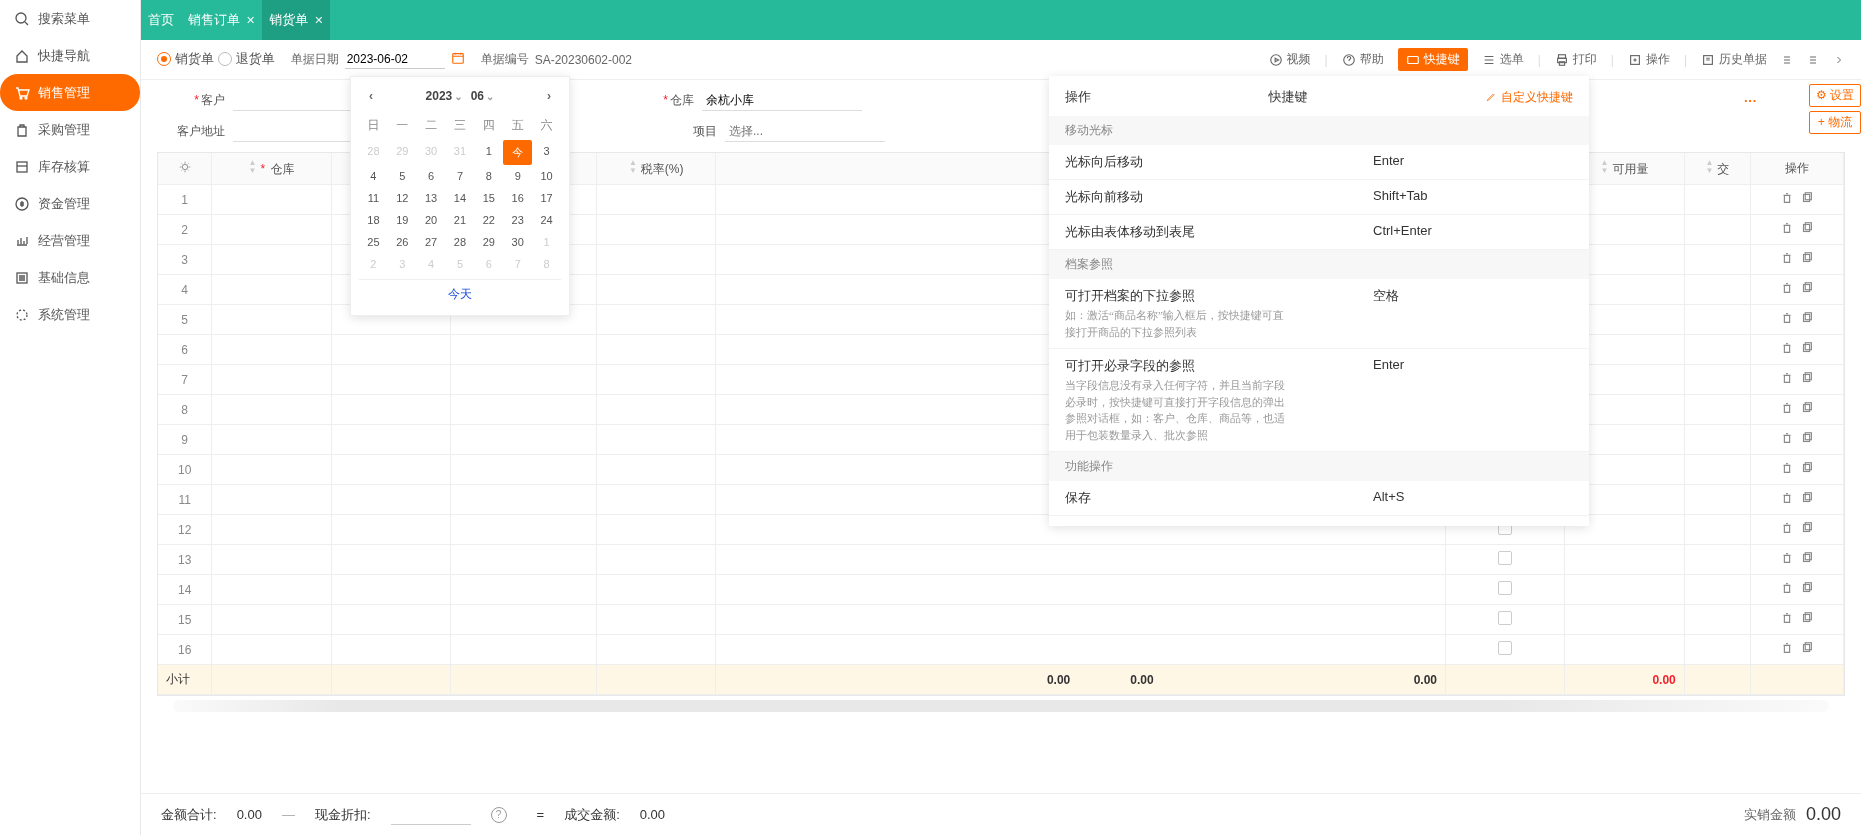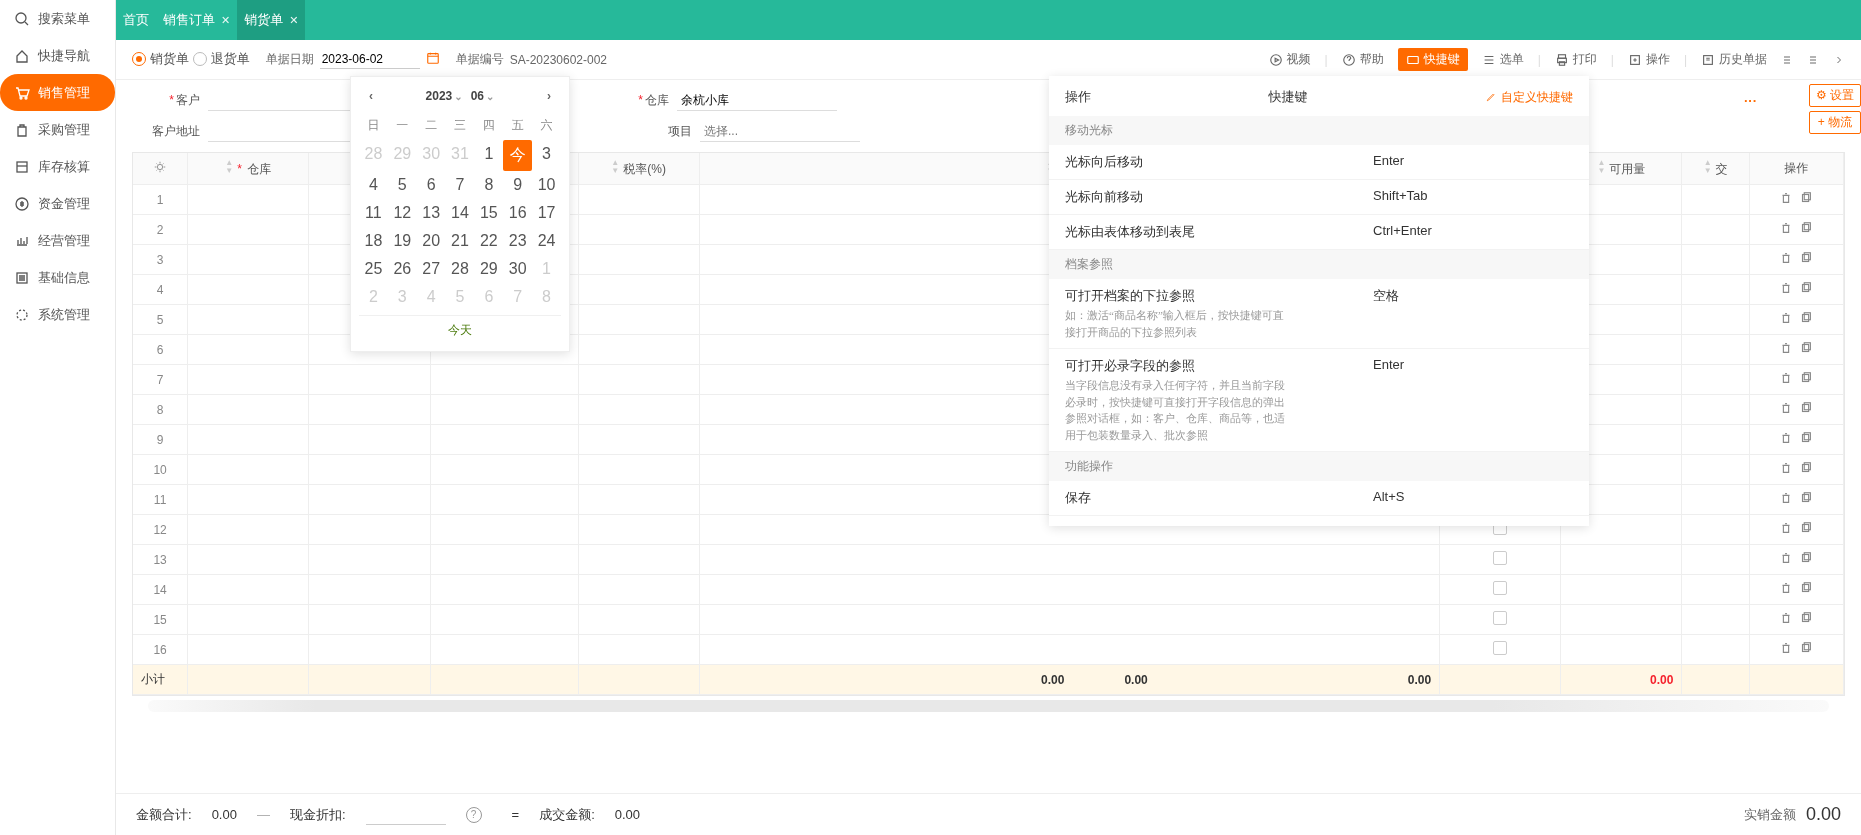--- a/index.html
+++ b/index.html
@@ -1,20 +1,20 @@
 <!DOCTYPE html>
 <html><head>
 <meta charset="utf-8">
 <style>
 * { margin:0; padding:0; box-sizing:border-box; font-family:"Microsoft YaHei","PingFang SC",sans-serif; }
 body { background:#f0f2f5; font-size:13px; color:#333; overflow:hidden; }
 .app { display:flex; height:835px; width:1861px; }
 
 
-.sidebar { width:116px; background:#fff; border-right:1px solid #e8e8e8; }
+.sidebar { width:141px; background:#fff; border-right:1px solid #e8e8e8; }
 .side-item { height:37px; display:flex; align-items:center; padding:0 14px; color:#555; cursor:pointer; gap:8px; }
 .side-item.active { background:#ff6a00; color:#fff;border-radius:18px; }
 .side-item .ico { width:16px; height:16px; display:inline-flex; align-items:center; justify-content:center; }
 .side-item svg { fill:none; stroke:currentColor; stroke-width:1.3; }
 
 
 .main { flex:1; display:flex; flex-direction:column; background:#fff; min-width:0; }
 .tabs { height:40px; background:#26B99A; display:flex; align-items:stretch; }
 .tab { padding:0 7px; color:#fff; display:flex; align-items:center; gap:6px; cursor:pointer; font-size:13px; }
 .tab.active { background:#1e9e82; }
@@ -47,24 +47,24 @@
 
 
 .calendar { position:absolute; top:76px; left:350px; width:220px; background:#fff; border:1px solid #eee; box-shadow:0 2px 10px rgba(0,0,0,0.12); z-index:50; padding:10px 8px; font-size:12px; }
 .cal-head { display:flex; align-items:center; justify-content:space-between; padding:0 4px 6px; font-weight:bold; color:#444; }
 .cal-head .nav { cursor:pointer; color:#666; padding:2px 6px; }
 .cal-head .ym { display:flex; gap:8px; }
 .cal-head .ym span { cursor:pointer; }
 .cal-head .ym span::after { content:"⌄"; font-size:10px; margin-left:2px; color:#999; }
 .cal-grid { display:grid; grid-template-columns:repeat(7,1fr); text-align:center; }
 .cal-dow { color:#888; padding:6px 0; font-size:12px; }
-.cal-day { padding:5px 0; color:#555; cursor:pointer; font-size:16px; }
+.cal-day { padding:5px 0; color:#555; cursor:pointer; font-size:11px; }
 .cal-day.muted { color:#ccc; }
 .cal-day.today { background:#ff6a00; color:#fff; border-radius:2px; }
-.cal-foot { text-align:center; color:#4d7c0f; padding:6px 0 2px; border-top:1px solid #f0f0f0; margin-top:4px; cursor:pointer; }
+.cal-foot { text-align:center; color:#1d4ed8; padding:6px 0 2px; border-top:1px solid #f0f0f0; margin-top:4px; cursor:pointer; }
 
 
 .hotpop { position:absolute; right:272px; top:76px; width:540px; background:#fff; box-shadow:0 2px 10px rgba(0,0,0,0.12); z-index:50; font-size:13px; overflow:auto; max-height:450px; }
 .hp-head { display:flex; justify-content:space-between; align-items:center; padding:12px 16px 10px; }
 .hp-head .t1 { color:#333; }
 .hp-head .t2 { color:#333; }
 .hp-head .cust { color:#ff6a00; display:flex; align-items:center; gap:4px; cursor:pointer; font-size:12px; }
 .hp-sec { background:#f7f7f7; color:#888; padding:6px 16px; font-size:12px; }
 .hp-row { display:flex; padding:8px 16px; border-bottom:1px solid #f2f2f2; }
 .hp-row .op { flex:1; color:#333; }

